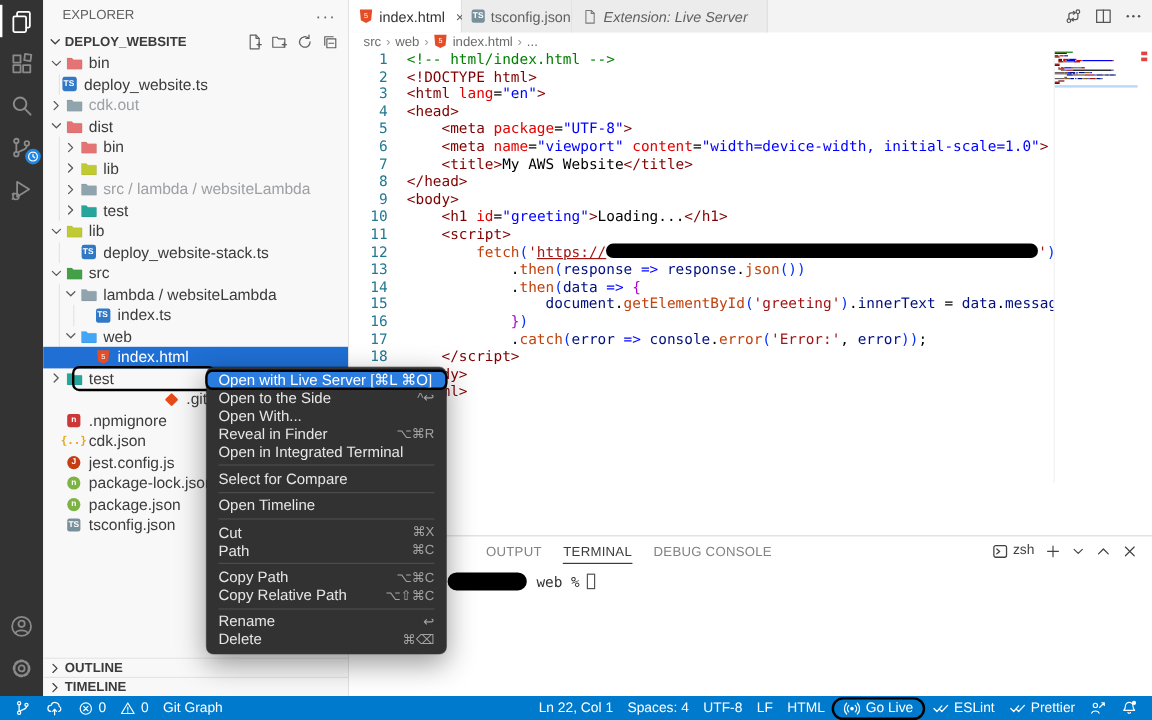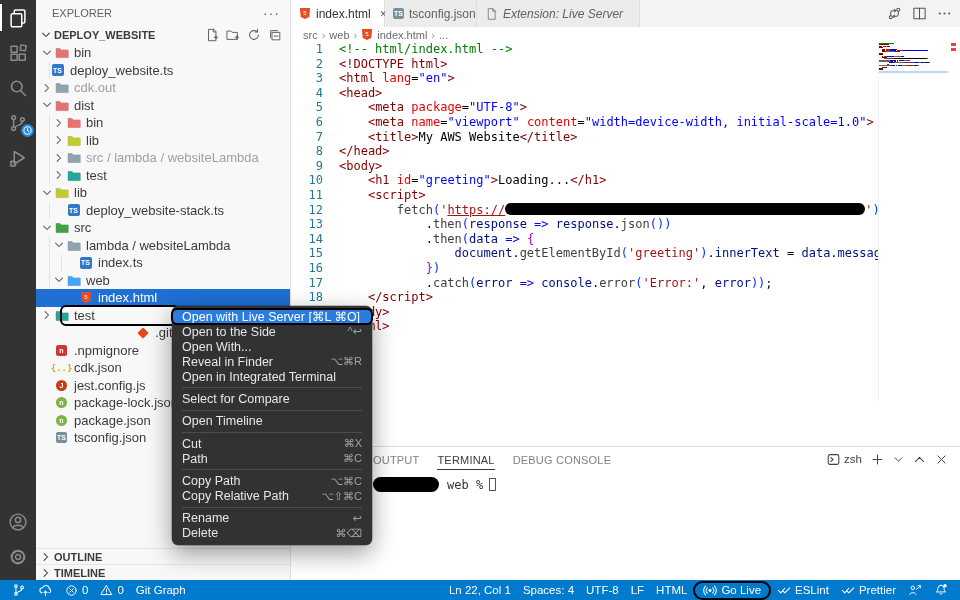--- a/index.html
+++ b/index.html
@@ -46,35 +46,35 @@
   .tab .close { margin-left:4px; font-size:12px; color:#616161; }
   .tab.italic .tab-label { font-style:italic; }
   .editor-actions { position:absolute; right:8px; top:0; height:27px; display:flex; align-items:center; gap:10px; }
   .breadcrumb { height:15px; display:flex; align-items:center; gap:4px; padding-left:12px; font-size:11px; color:#6c6c6c; background:#fff; }
   .breadcrumb .sep { color:#9b9b9b; }
   .editor { position:absolute; top:42px; left:0; right:0; height:404px; background:#fff; }
   .code-line { position:relative; height:14.6px; font-family:"DejaVu Sans Mono", monospace; font-size:12px; line-height:14.6px; }
   .ln { position:absolute; left:0; width:32px; text-align:right; color:#237893; }
   .ctext { position:absolute; left:48px; white-space:pre; }
   .tk-cmt{color:#008000} .tk-tag{color:#800000} .tk-attr{color:#e50000}
-  .tk-abl{color:#0000ff} .tk-pl{color:#000} .tk-fn{color:#404040}
+  .tk-abl{color:#0000ff} .tk-pl{color:#000} .tk-fn{color:#c2410c}
   .tk-vr{color:#001080} .tk-kw{color:#0000ff} .tk-pn{color:#0431fa}
   .tk-br{color:#af00db} .tk-sred{color:#a31515}
   .tk-lnk{color:#a31515; text-decoration:underline;}
   .tk-red{display:inline-block; width:360px; height:12px; background:#000; border-radius:7px; vertical-align:-1px;}
   .minimap { position:absolute; left:587px; top:0; width:70px; height:360px; background:#fff; border-left:1px solid #f0f0f0; padding-top:1px; }
   .mm-line { position:relative; height:1.4px; white-space:nowrap; }
   .mm-line span { display:inline-block; height:1px; vertical-align:top; }
   .mm-band { position:absolute; left:0; right:0; height:2px; background:#bcd8f6; }
   .ruler { position:absolute; left:657px; top:0; width:12px; height:404px; }
   .ruler .mark { position:absolute; left:3px; width:5px; height:3px; background:#d11; opacity:.8; }
   
   .panel { position:absolute; top:446px; left:0; right:0; height:134px; background:#fff; border-top:1px solid #dcdcdc; }
   .panel-head { position:relative; height:24px; display:flex; align-items:center; }
-  .panel-tabs { display:flex; gap:18px; margin-left:82px; }
+  .panel-tabs { display:flex; gap:18px; margin-left:114px; }
   .ptab { font-size:11px; color:#828282; letter-spacing:.2px; padding:5px 0 3px; cursor:pointer; }
   .ptab.active { color:#3b3b3b; border-bottom:1px solid #3b3b3b; }
   .panel-actions { margin-left:auto; margin-right:12px; display:flex; align-items:center; gap:9px; color:#555; }
   .shell-label { display:flex; align-items:center; gap:4px; font-size:11.5px; color:#424242; }
   .term-line { position:absolute; top:30px; left:82px; display:flex; align-items:center; font-family:"DejaVu Sans Mono", monospace; font-size:12px; color:#333; }
   .redact-prompt { width:66px; height:15px; background:#000; border-radius:8px; margin-right:8px; }
   .term-cursor { width:7px; height:13px; border:1px solid #555; margin-left:6px; }
   
   .statusbar { position:absolute; left:0; right:0; bottom:0; height:20px; background:#007acc; color:#fff; display:flex; align-items:center; font-size:11.5px; }
   .sb-left, .sb-right { display:flex; align-items:center; height:100%; }

